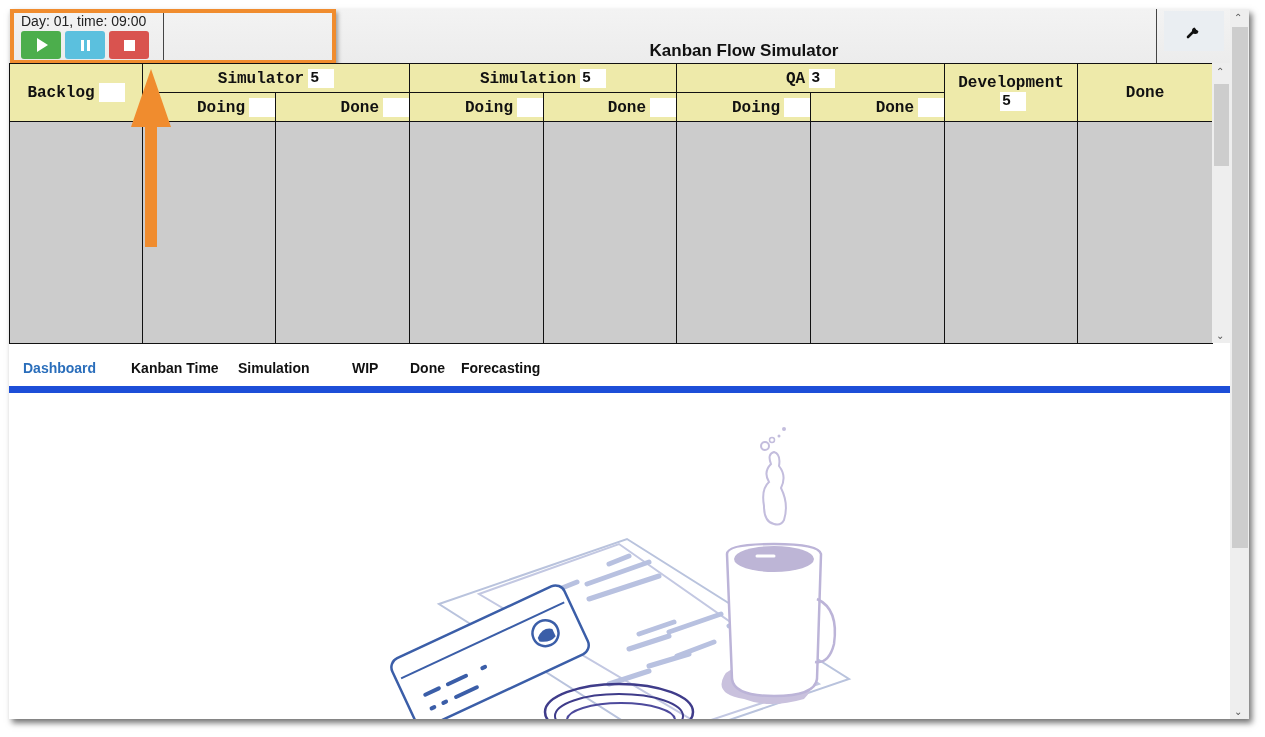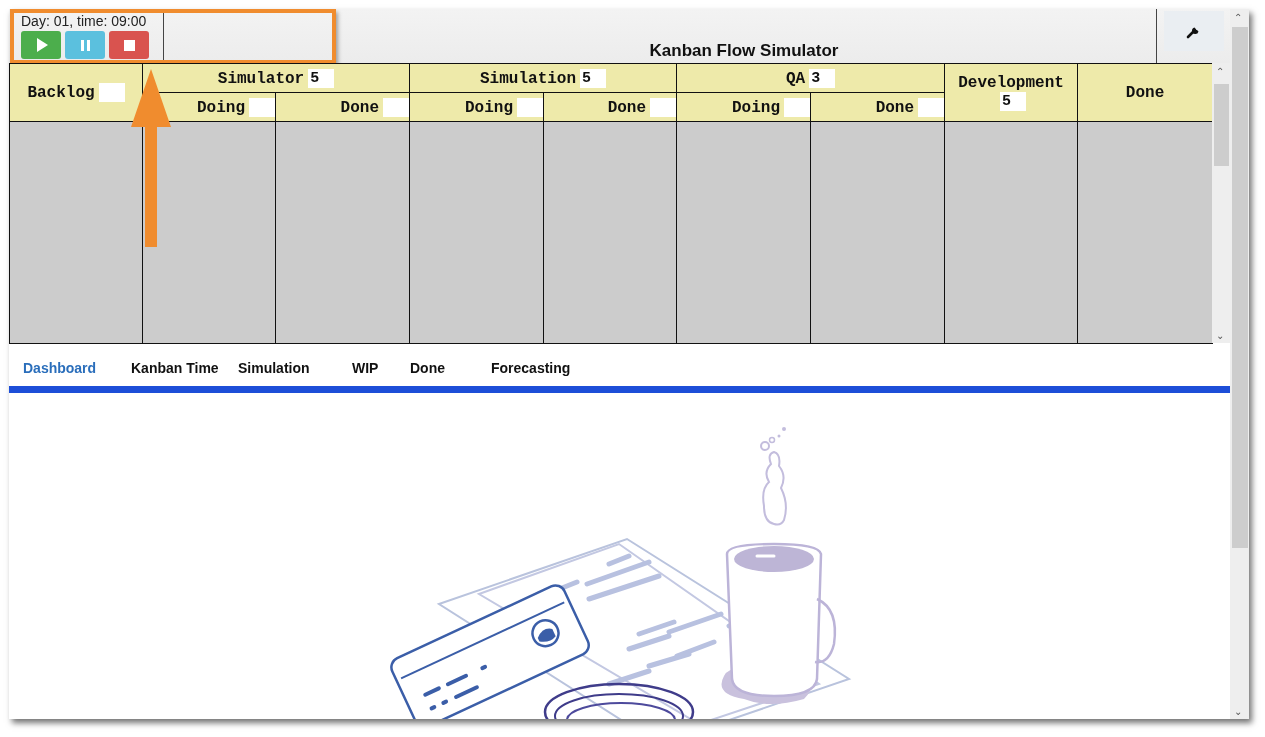--- a/index.html
+++ b/index.html
@@ -139,21 +139,21 @@
     <div class="thumb"></div>
     <span class="arrow-down-s">⌄</span>
   </div>
 
   <div class="tabs">
     <div class="tab active" style="left:14px">Dashboard</div>
     <div class="tab" style="left:122px">Kanban Time</div>
     <div class="tab" style="left:229px">Simulation</div>
     <div class="tab" style="left:343px">WIP</div>
     <div class="tab" style="left:401px">Done</div>
-    <div class="tab" style="left:482px">Forecasting</div>
+    <div class="tab" style="left:452px">Forecasting</div>
   </div>
 
   <div class="illus">
     <svg width="1221" height="325" viewBox="0 0 1221 325">
 
       <polygon points="430,210 618,145 840,285 650,350" fill="none" stroke="#b9c3dd" stroke-width="2"></polygon>
 
       <polygon points="470,200 610,150 810,290 690,330" fill="#fff" stroke="#c3c8e2" stroke-width="2"></polygon>
       <g stroke="#b8c1e0" stroke-width="5" stroke-linecap="round">
         <line x1="600" y1="170" x2="620" y2="162"></line>

